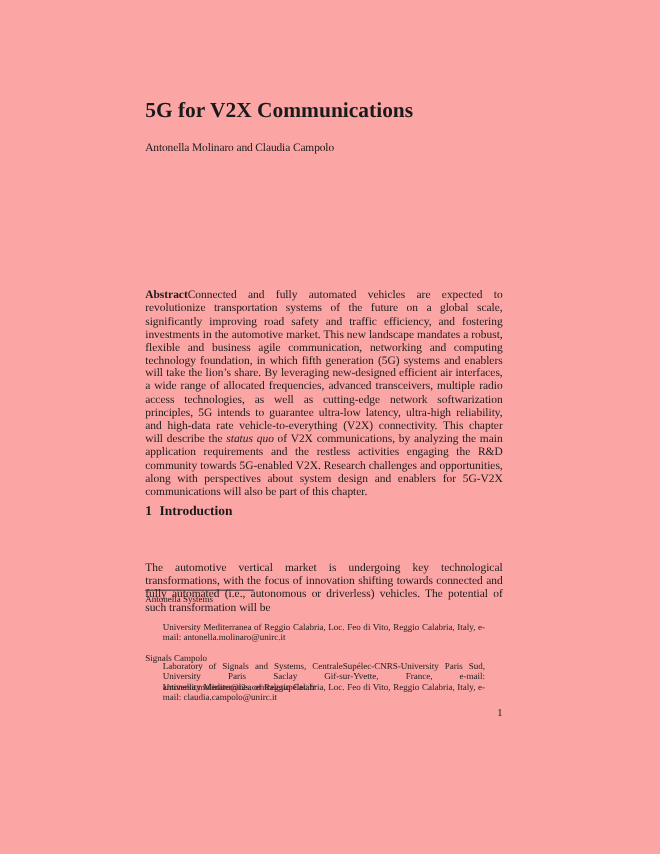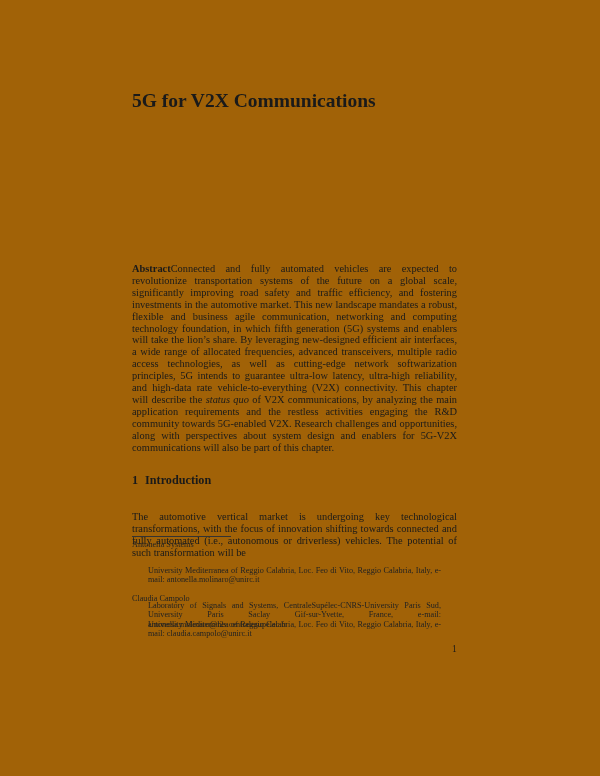--- a/index.html
+++ b/index.html
@@ -1,54 +1,55 @@
 <!DOCTYPE html>
 <html><head>
 <meta charset="utf-8">
 <style>
   html, body { margin: 0; padding: 0; background: #ffffff; }
   body { width: 600px; height: 776px; position: relative; overflow: hidden;
          font-family: "Liberation Serif", "DejaVu Serif", serif; color: #1a1a1a; }
-  .page { position: absolute; left: 0; top: 0; width: 600px; height: 776px; background: #a16207; }
+  .page { position: absolute; left: 0; top: 0; width: 600px; height: 776px; background: #fca5a5; }
   .title { position: absolute; left: 132px; top: 90px; font-size: 19.5px; font-weight: bold; letter-spacing: 0; white-space: nowrap; }
   .authors { position: absolute; left: 132px; top: 129px; font-size: 10.4px; white-space: nowrap; letter-spacing: -0.1px; }
   .abstract { position: absolute; left: 132px; top: 263px; width: 325px; font-size: 10.4px; line-height: 11.9px; text-align: justify; }
   .abstract .lbl { font-weight: bold; margin-right: 0; }
-  .section { position: absolute; left: 132px; top: 473px; font-size: 12.2px; font-weight: bold; white-space: nowrap; }
+  .section { position: absolute; left: 132px; top: 457px; font-size: 12.2px; font-weight: bold; white-space: nowrap; }
   .section .num { margin-right: 7px; }
   .intro { position: absolute; left: 132px; top: 511px; width: 325px; font-size: 10.4px; line-height: 11.9px; text-align: justify; }
   .rule { position: absolute; left: 132px; top: 536px; width: 99px; height: 0; border-top: 0.8px solid #333; }
   .aff { position: absolute; left: 132px; width: 325px; font-size: 8.2px; line-height: 9.6px; text-align: justify; color: #222; }
   .aff p { margin: 16px; }
   .aff .name { display: block; }
   .pagenum { position: absolute; left: 452px; top: 644px; font-size: 9.5px; }
 </style>
 </head>
 <body>
 
 <div class="page">
   <div class="title">5G for V2X Communications</div>
+  <div class="authors">Antonella Molinaro and Claudia Campolo</div>
 
   <div class="abstract">
     <span class="lbl">Abstract</span><span>Connected and fully automated vehicles are expected to revolutionize transportation systems of the future on a global scale, significantly improving road safety and traffic efficiency, and fostering investments in the automotive market. This new landscape mandates a robust, flexible and business agile communication, networking and computing technology foundation, in which fifth generation (5G) systems and enablers will take the lion’s share. By leveraging new-designed efficient air interfaces, a wide range of allocated frequencies, advanced transceivers, multiple radio access technologies, as well as cutting-edge network softwarization principles, 5G intends to guarantee ultra-low latency, ultra-high reliability, and high-data rate vehicle-to-everything (V2X) connectivity. This chapter will describe the </span><i>status quo</i><span> of V2X communications, by analyzing the main application requirements and the restless activities engaging the R&amp;D community towards 5G-enabled V2X. Research challenges and opportunities, along with perspectives about system design and enablers for 5G-V2X communications will also be part of this chapter.</span>
   </div>
 
   <div class="section">
     <span class="num">1</span><span>Introduction</span>
   </div>
 
   <div class="intro">The automotive vertical market is undergoing key technological transformations, with the focus of innovation shifting towards connected and fully automated (i.e., autonomous or driverless) vehicles. The potential of such transformation will be</div>
 
   <div class="rule"></div>
 
   <div class="aff" style="top:540px;">
     <span class="name">Antonella Systems</span>
     <p>University Mediterranea of Reggio Calabria, Loc. Feo di Vito, Reggio Calabria, Italy, e-mail: antonella.molinaro@unirc.it</p>
     <p>Laboratory of Signals and Systems, CentraleSupélec-CNRS-University Paris Sud, University Paris Saclay Gif-sur-Yvette, France, e-mail: antonella.molinaro@l2s.centralesupelec.fr</p>
   </div>
 
   <div class="aff" style="top:594px;">
-    <span class="name">Claudia Campolo</span>
+    <span class="name">Signals Campolo</span>
     <p>University Mediterranea of Reggio Calabria, Loc. Feo di Vito, Reggio Calabria, Italy, e-mail: claudia.campolo@unirc.it</p>
   </div>
 
   <div class="pagenum">1</div>
 </div>
 
 </body></html>

